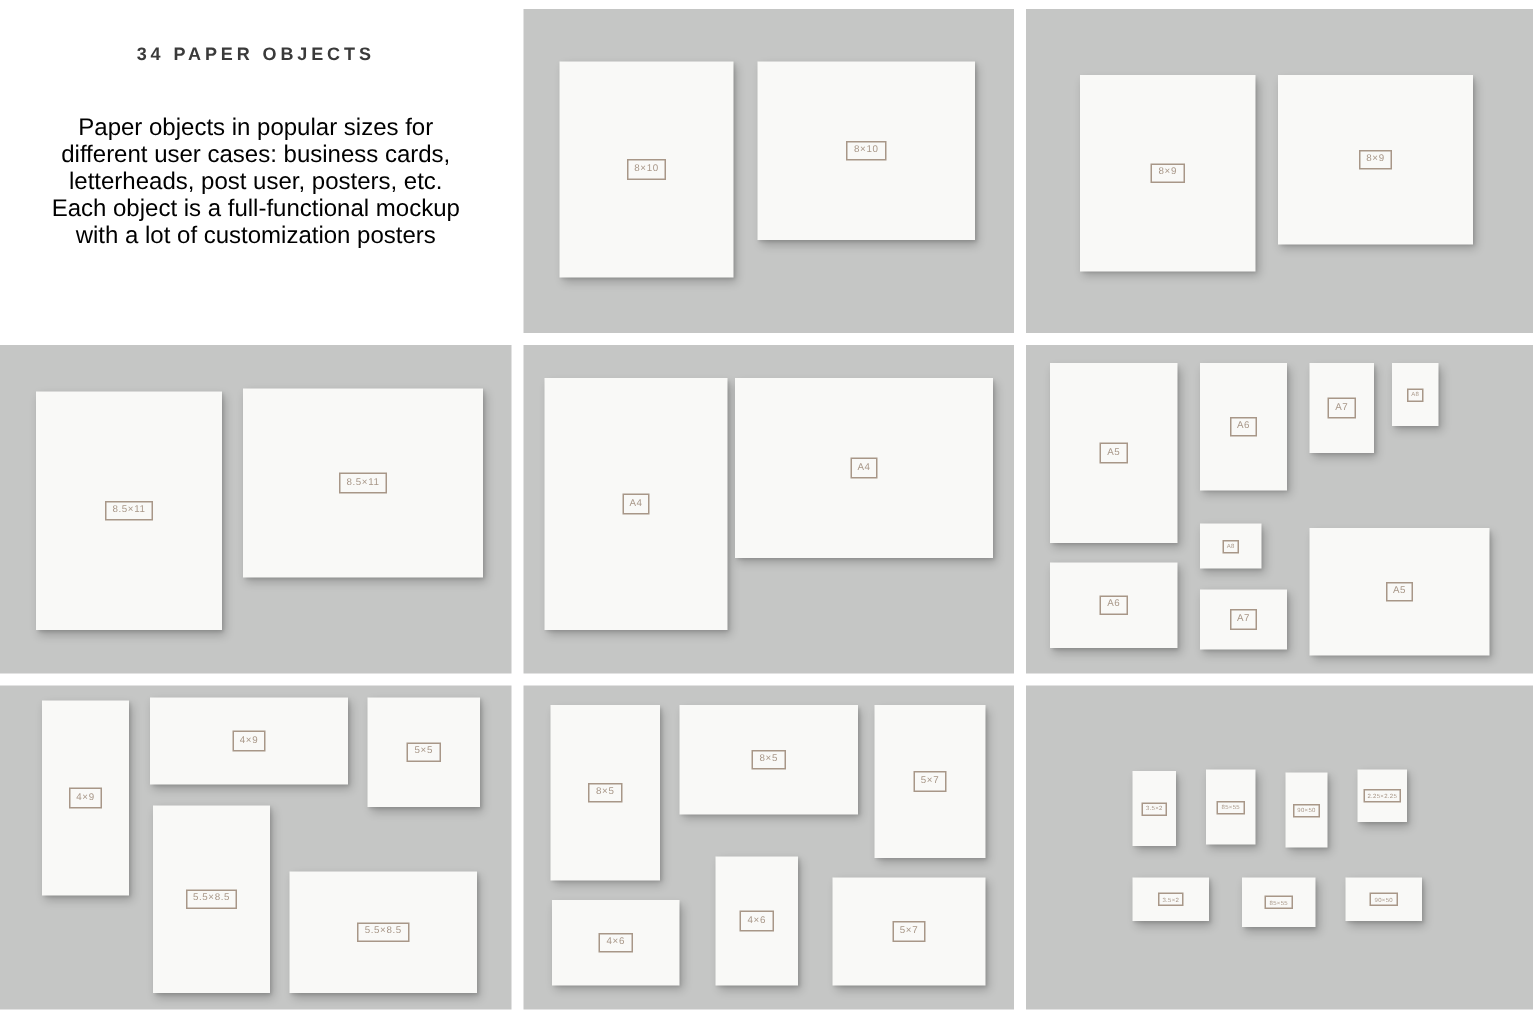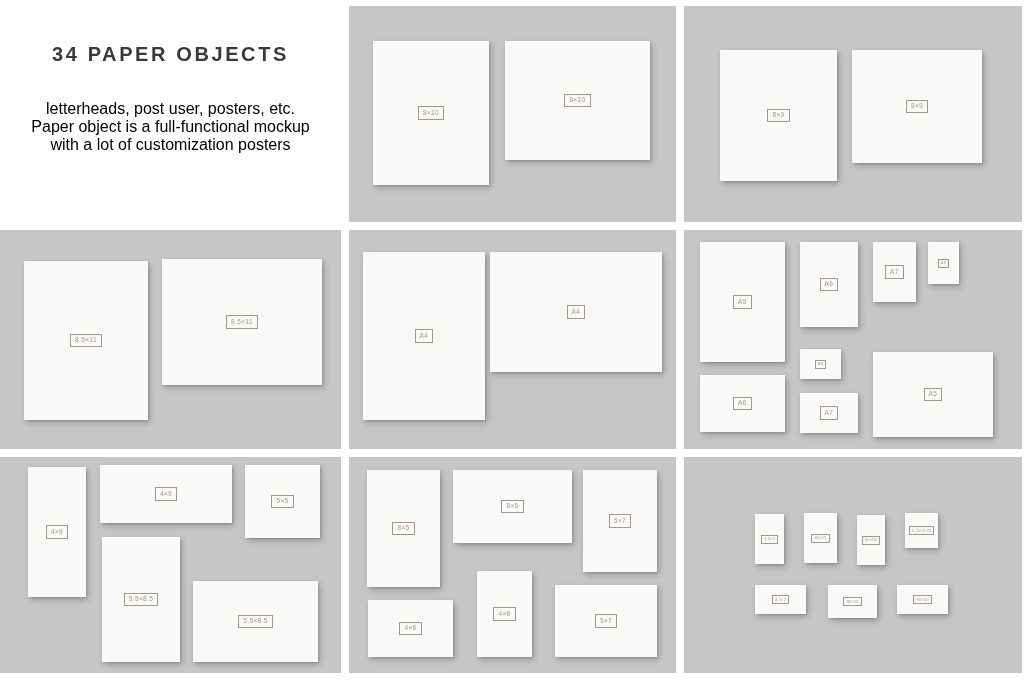--- a/index.html
+++ b/index.html
@@ -13,21 +13,21 @@
       display:flex;flex-direction:column;align-items:center;justify-content:center;text-align:center;}
   .c1{left:349px;top:6px;width:327px;height:216px;}
   .c2{left:684px;top:6px;width:338px;height:216px;}
   .c3{left:0;top:230px;width:341px;height:219px;}
   .c4{left:349px;top:230px;width:327px;height:219px;}
   .c5{left:684px;top:230px;width:338px;height:219px;}
   .c6{left:0;top:457px;width:341px;height:216px;}
   .c7{left:349px;top:457px;width:327px;height:216px;}
   .c8{left:684px;top:457px;width:338px;height:216px;}
   .intro-title{
-    margin:0 0 34px 0;font-size:20px;font-weight:700;letter-spacing:2.6px;
+    margin:0 0 34px 0;font-size:12px;font-weight:700;letter-spacing:2.6px;
     color:var(--title-color,#3a3a3a);white-space:nowrap;
   }
   .intro-text{margin:0;font-size:13px;line-height:1.42;letter-spacing:0.2px;
     color:var(--body-color,#4c4c4c);}
   .paper{
     position:absolute;background:var(--paper-bg,#f9f9f7);
     box-shadow:2px 3px 6px rgba(0,0,0,0.22),1px 1px 2px rgba(0,0,0,0.12);
     display:flex;align-items:center;justify-content:center;
   }
   .size-label{
@@ -40,22 +40,24 @@
 </style>
 </head>
 <body>
 
 <div class="page">
 
   <section class="cell c0">
     <h1 class="intro-title">34 PAPER OBJECTS</h1>
     <p class="intro-text">
       </p>
+      <div>Paper objects in popular sizes for</div>
+      <div>different user cases: business cards,</div>
       <div>letterheads, post user, posters, etc.</div>
-      <div>Paper object is a full-functional mockup</div>
+      <div>Each object is a full-functional mockup</div>
       <div>with a lot of customization posters</div>
     <p></p>
   </section>
 
   <section class="cell panel c1">
       <div class="paper" style="left: 24px; top: 35px; width: 116px; height: 144px;">
         <span class="size-label">8×10</span>
       </div>
       <div class="paper" style="left: 156px; top: 35px; width: 145px; height: 119px;">
         <span class="size-label">8×10</span>

